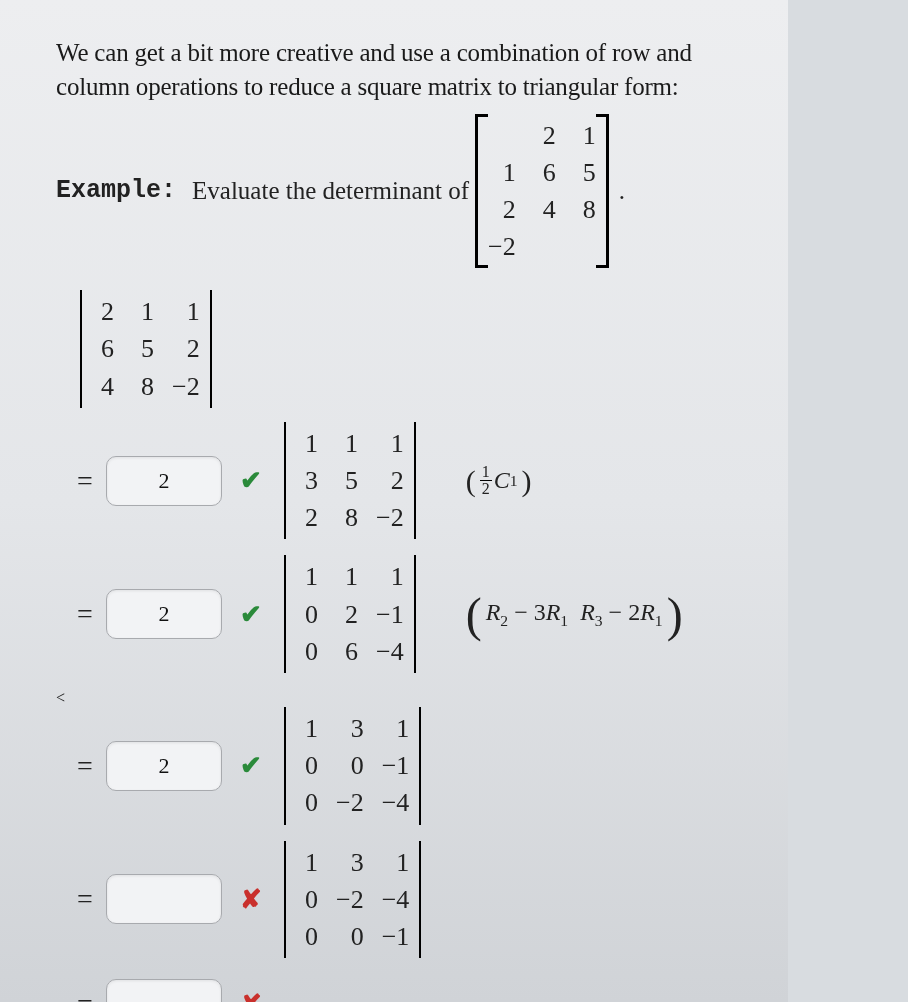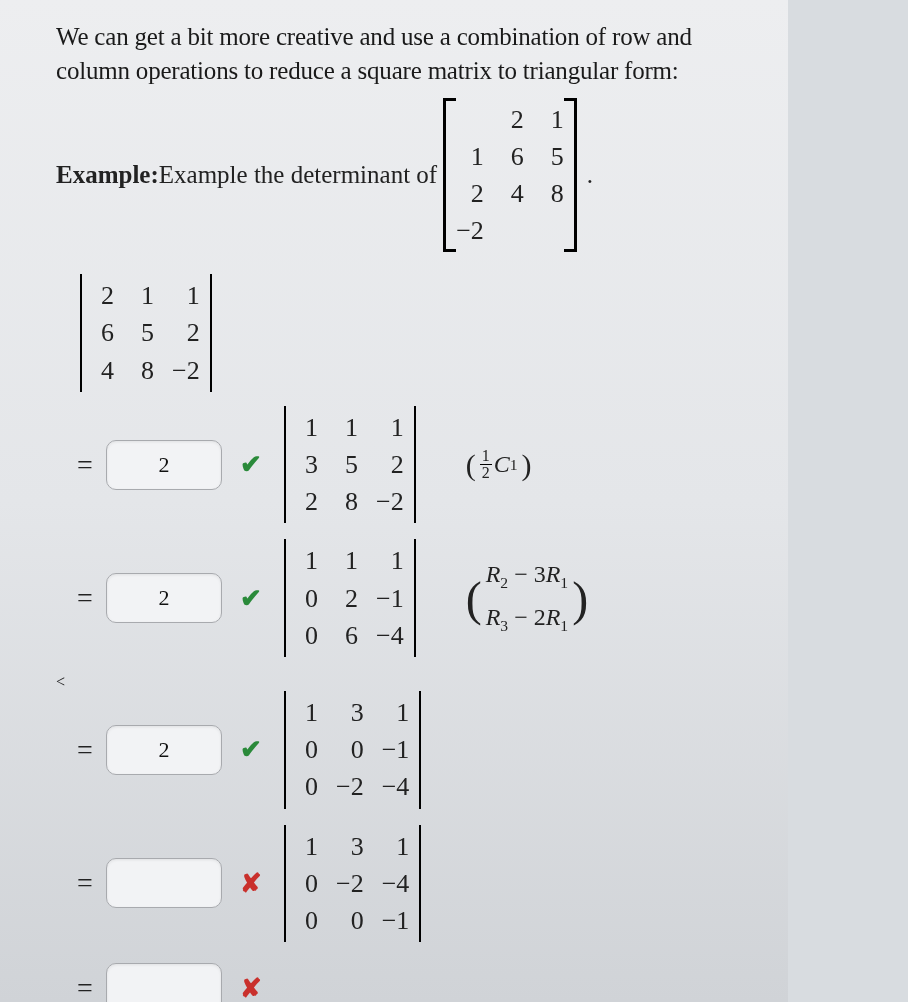--- a/index.html
+++ b/index.html
@@ -7,42 +7,43 @@
     margin: 0;
     padding: 0;
     font-family: Georgia, 'Times New Roman', serif;
     background: #d8dce0;
     width: 908px;
     height: 1002px;
     overflow: hidden;
   }
   .page {
     background: linear-gradient(180deg, #edeef0 0%, #e4e6e9 50%, #d0d3d7 100%);
-    padding: 20px 36px 30px 56px;
+    padding: 36px 36px 30px 56px;
     width: 788px;
     height: 1002px;
     color: #222;
   }
   .intro {
     font-size: 25px;
     line-height: 1.35;
     margin-bottom: 10px;
     color: #1a1a1a;
     letter-spacing: -0.2px;
   }
   .example-line {
     display: flex;
     align-items: center;
     font-size: 25px;
     margin-top: 6px;
     margin-bottom: 22px;
   }
   .example-label {
     font-weight: bold;
-    margin-right: 0;
+    margin-right: 16px;
+    font-family: Liberation Mono, monospace;
   }
   .matrix {
     display: inline-block;
     vertical-align: middle;
     margin: 0 6px;
   }
   .matrix-body {
     display: grid;
     gap: 6px 18px;
     padding: 6px 10px;
@@ -146,36 +147,36 @@
     vertical-align: middle;
     font-size: 16px;
     line-height: 1;
     margin-right: 2px;
   }
   .frac span:first-child { border-bottom: 1px solid #000; padding: 0 2px; }
   .frac span:last-child { padding: 0 2px; }
   .sub { font-size: 0.65em; vertical-align: sub; }
   .op-stack {
     display: flex;
-    flex-direction: column;
+    flex-direction: row;
     gap: 12px;
   }
   .arrow { margin: 0 4px; }
   .example-matrix .matrix-body { grid-template-columns: repeat(3, auto); }
 </style>
 </head>
 <body>
 
 <div class="page">
 
   <div class="intro">We can get a bit more creative and use a combination of row and column operations to reduce a square matrix to triangular form:</div>
 
   <div class="example-line">
     <span class="example-label">Example:</span>
-    <span>Example  the determinant of</span>
+    <span>Evaluate  the determinant of</span>
     <span class="matrix brackets example-matrix">
       <span class="matrix-body">
         <span class="rb"></span>
         <span class="cell">2</span>
         <span class="cell">1</span>
         <span class="cell">1</span>
         <span class="cell">6</span>
         <span class="cell">5</span>
         <span class="cell">2</span>
         <span class="cell">4</span>

